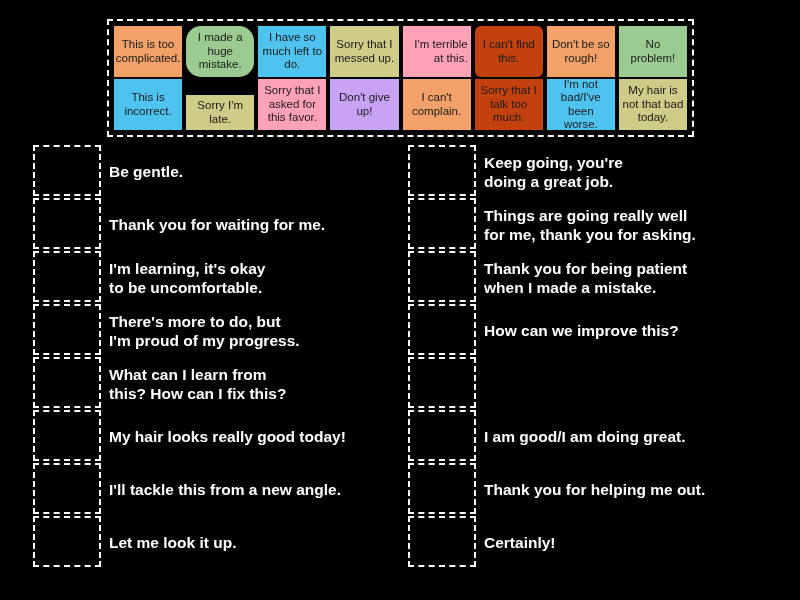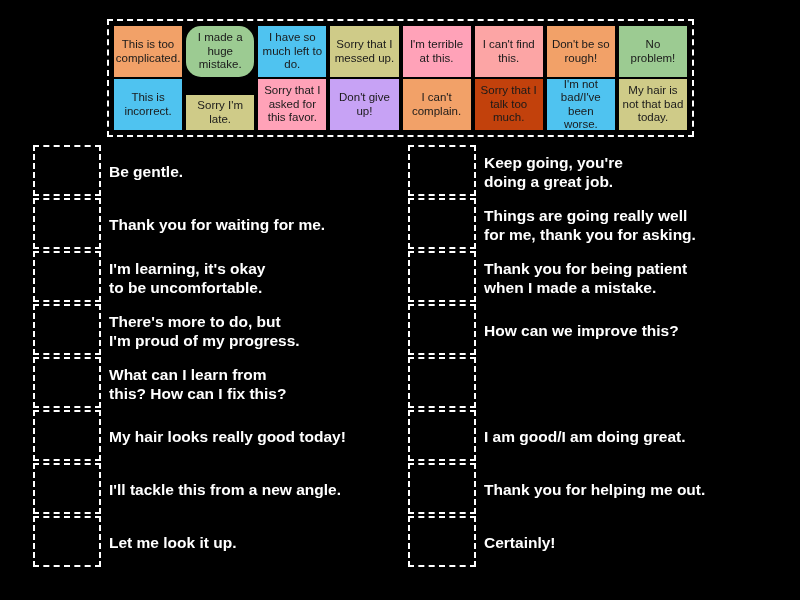--- a/index.html
+++ b/index.html
@@ -90,22 +90,22 @@
 </style>
 </head>
 <body style="background: rgb(0, 0, 0);">
 
 <div id="tile-tray">
   <div class="tile-row">
     <div class="tile" style="background: rgb(242, 161, 104);">This is too complicated.</div>
     <div class="tile" style="background: rgb(156, 203, 146); border-radius: 15px;">I made a huge mistake.</div>
     <div class="tile" style="background: rgb(79, 195, 240);">I have so much left to do.</div>
     <div class="tile" style="background: rgb(207, 203, 136);">Sorry that I messed up.</div>
-    <div class="tile" style="background: rgb(255, 162, 184);">I'm terrible at this.</div>
-    <div class="tile" style="background: #fca5a5;">I can't find this.</div>
+    <div class="tile" style="background: rgb(255, 162, 184); text-align: right;">I'm terrible at this.</div>
+    <div class="tile" style="background: #c2410c; border-radius: 6px;">I can't find this.</div>
     <div class="tile" style="background: rgb(242, 161, 104);">Don't be so rough!</div>
     <div class="tile" style="background: rgb(156, 203, 146);">No problem!</div>
   </div>
   <div class="tile-row">
     <div class="tile" style="background: rgb(79, 195, 240);">This is incorrect.</div>
     <div class="tile" style="background: rgb(207, 203, 136); margin-top: 16px;">Sorry I'm late.</div>
     <div class="tile" style="background: rgb(255, 162, 184);">Sorry that I asked for this favor.</div>
     <div class="tile" style="background: rgb(199, 162, 245);">Don't give up!</div>
     <div class="tile" style="background: rgb(242, 161, 104);">I can't complain.</div>
     <div class="tile" style="background: #c2410c;">Sorry that I talk too much.</div>

